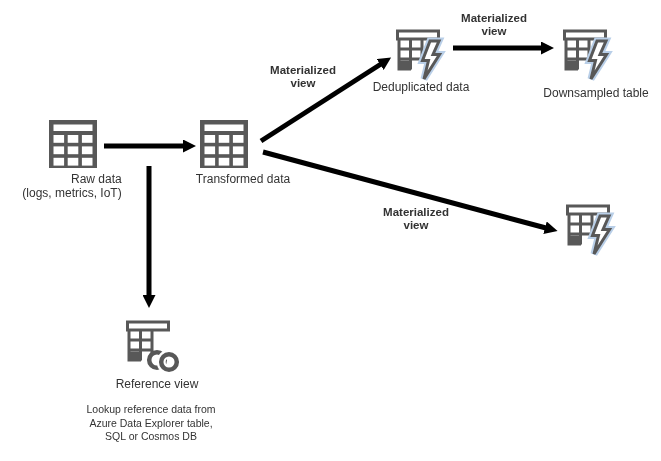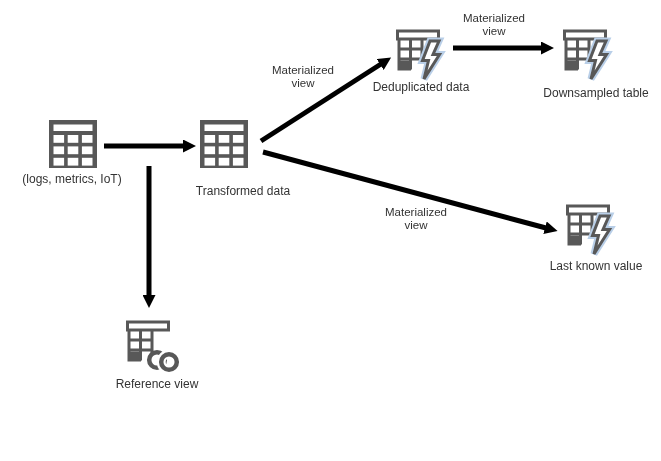--- a/index.html
+++ b/index.html
@@ -24,20 +24,21 @@
   .lbl .line{display:block;}
   .mv-lbl{
     position:absolute;
     transform:translateX(-50%);
     text-align:center;
     color:var(--text,#333);
     font-size:11.5px;
     line-height:13px;
     width:78px;
     white-space:normal;
+    font-weight:bold;
   }
   .note{
     position:absolute;
     transform:translateX(-50%);
     text-align:center;
     color:var(--text,#333);
     font-size:10.5px;
     line-height:13.5px;
   }
   .note .line{display:block;white-space:nowrap;}
@@ -102,29 +103,30 @@
     <line class="arrow-line" x1="453" y1="48" x2="542" y2="48" marker-end="url(#ah)"></line>
     <line class="arrow-line" x1="263" y1="152" x2="546" y2="228" marker-end="url(#ah)"></line>
   </svg>
 
   <div class="node-icon" style="left:47px;top:118px;width:52px;height:52px">
     <svg width="52" height="52">
         <use href="#sym-table"></use>
       </svg>
   </div>
   <div class="lbl" style="left:72px;top:172px">
+    <span class="line">Raw data</span>
     <span class="line">(logs, metrics, IoT)</span>
   </div>
 
   <div class="node-icon" style="left:198px;top:118px;width:52px;height:52px">
     <svg width="52" height="52">
         <use href="#sym-table"></use>
       </svg>
   </div>
-  <div class="lbl" style="left:243px;top:184px">Transformed data</div>
+  <div class="lbl" style="left:243px;top:172px">Transformed data</div>
 
   <div class="node-icon" style="left:394px;top:27px;width:56px;height:58px">
     <svg width="56" height="58">
         <use href="#sym-table-part"></use>
         <use href="#sym-bolt"></use>
       </svg>
   </div>
   <div class="lbl" style="left:421px;top:80px">Deduplicated data</div>
 
   <div class="node-icon" style="left:561px;top:27px;width:56px;height:58px">
@@ -134,28 +136,32 @@
       </svg>
   </div>
   <div class="lbl" style="left:596px;top:86px">Downsampled table</div>
 
   <div class="node-icon" style="left:564px;top:202px;width:56px;height:58px">
     <svg width="56" height="58">
         <use href="#sym-table-part"></use>
         <use href="#sym-bolt"></use>
       </svg>
   </div>
-  <div class="lbl" style="left:596px;top:259px">Last known value</div>
 
   <div class="node-icon" style="left:124px;top:318px;width:56px;height:58px">
     <svg width="56" height="58">
         <use href="#sym-table-part"></use>
         <use href="#sym-links"></use>
       </svg>
   </div>
   <div class="lbl" style="left:157px;top:377px">Reference view</div>
 
   <div class="mv-lbl" style="left:303px;top:64px">Materialized view</div>
   <div class="mv-lbl" style="left:494px;top:12px">Materialized view</div>
   <div class="mv-lbl" style="left:416px;top:206px">Materialized view</div>
 
+  <div class="note" style="left:151px;top:403px">
+    <span class="line">Lookup reference data from</span>
+    <span class="line">Azure Data Explorer table,</span>
+    <span class="line">SQL or Cosmos DB</span>
+  </div>
 
 </div>
 
 </body></html>

